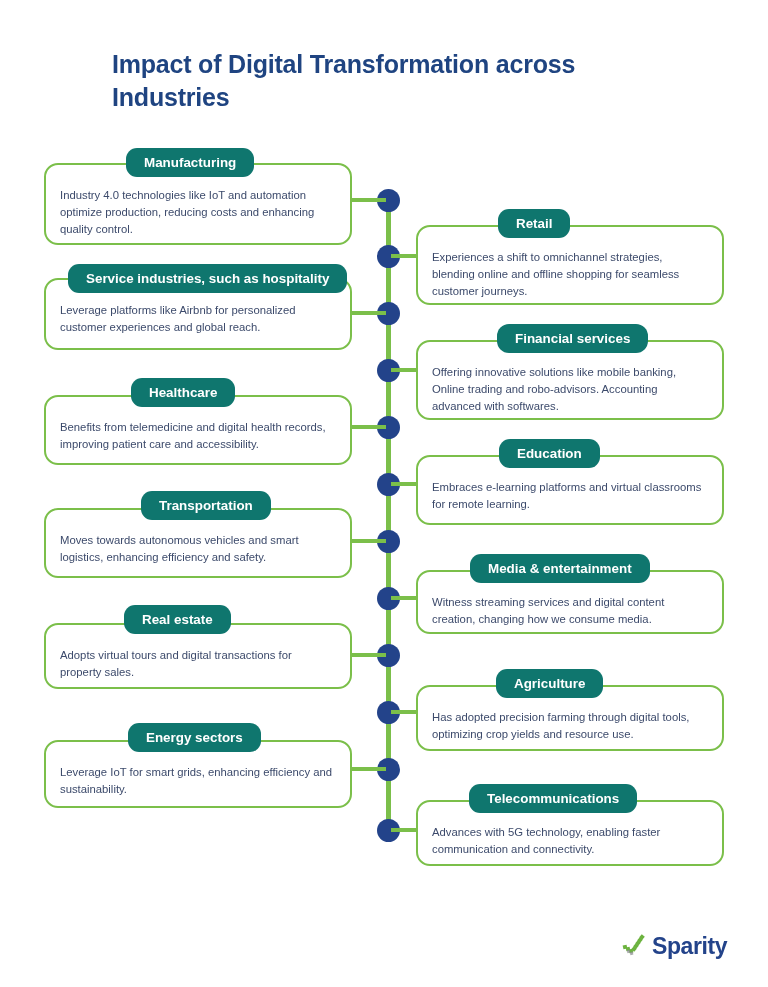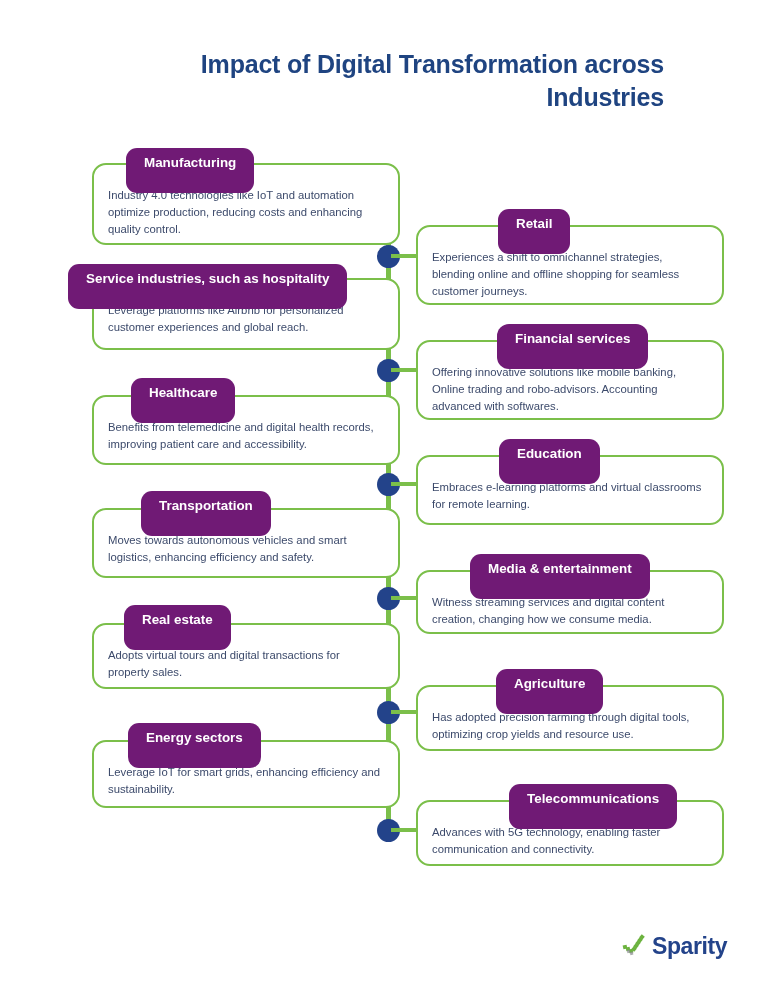--- a/index.html
+++ b/index.html
@@ -14,24 +14,24 @@
     position: relative;
     width: 768px;
     height: 987px;
     background: #ffffff;
     overflow: hidden;
   }
 
   
   #title {
     position: absolute;
-    left: 104px;
+    left: 112px;
     top: 48px;
     width: 560px;
-    text-align: right;
+    text-align: left;
     font-size: 25px;
     font-weight: bold;
     line-height: 1.30;
     letter-spacing: -0.2px;
     color: #1f4481;
   }
 
   
   #spine-line {
     position: absolute;
@@ -58,44 +58,44 @@
   }
 
   
   .card {
     position: absolute;
     box-sizing: border-box;
     border: 2.5px solid #7bbf4a;
     border-radius: 14px;
     background: #ffffff;
   }
-  .card-left  { left: 44px;  width: 308px; margin-left: 48px; }
+  .card-left  { left: 44px;  width: 308px; }
   .card-right { left: 416px; width: 308px; }
 
   .card-body {
     position: absolute;
     left: 0;
     right: 0;
     top: 22px;
     padding: 0 14px;
     font-size: 11.3px;
     line-height: 1.50;
     color: #3c4a6b;
     font-weight: 500;
   }
 
   
   .pill {
     position: absolute;
     box-sizing: border-box;
-    height: 45px;
+    height: 29px;
     line-height: 29px;
     padding: 0 18px;
     border-radius: 11px;
-    background: #701a75;
+    background: #0f766e;
     color: #ffffff;
     font-size: 13.4px;
     font-weight: bold;
     text-align: center;
     white-space: nowrap;
     z-index: 5;
   }
 
   
   #logo {
@@ -197,21 +197,21 @@
         <div class="card-body">Witness streaming services and digital content creation, changing how we consume media.</div>
       </div>
       <div class="pill" style="left: 470px; top: 554px;">Media &amp; entertainment</div>
       <div class="card card-right" style="top: 685px; height: 66px;">
         <div class="card-body">Has adopted precision farming through digital tools, optimizing crop yields and resource use.</div>
       </div>
       <div class="pill" style="left: 496px; top: 669px; text-align: center;">Agriculture</div>
       <div class="card card-right" style="top: 800px; height: 66px;">
         <div class="card-body">Advances with 5G technology, enabling faster communication and connectivity.</div>
       </div>
-      <div class="pill" style="left: 469px; top: 784px; margin-left: 40px;">Telecommunications</div>
+      <div class="pill" style="left: 469px; top: 784px;">Telecommunications</div>
     </div>
 
   <div id="logo">
     <svg id="logo-mark" viewBox="0 0 26 26">
       <g fill="#6cb33f">
         <rect x="1" y="12" width="4" height="4" transform="rotate(-12 3 14)"></rect>
         <rect x="4" y="14" width="4" height="4" transform="rotate(-12 6 16)"></rect>
         <rect x="7" y="16" width="4" height="4" transform="rotate(-12 9 18)"></rect>
         <rect x="10" y="14" width="4" height="4" transform="rotate(40 12 16)"></rect>
         <rect x="12" y="11" width="4" height="4" transform="rotate(40 14 13)"></rect>

